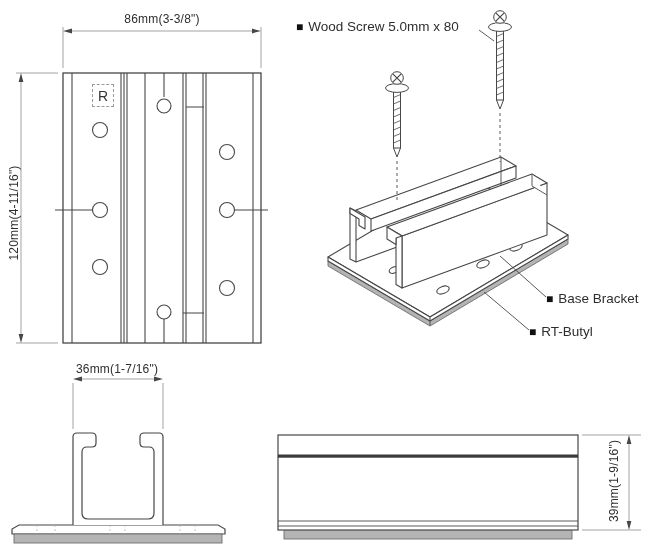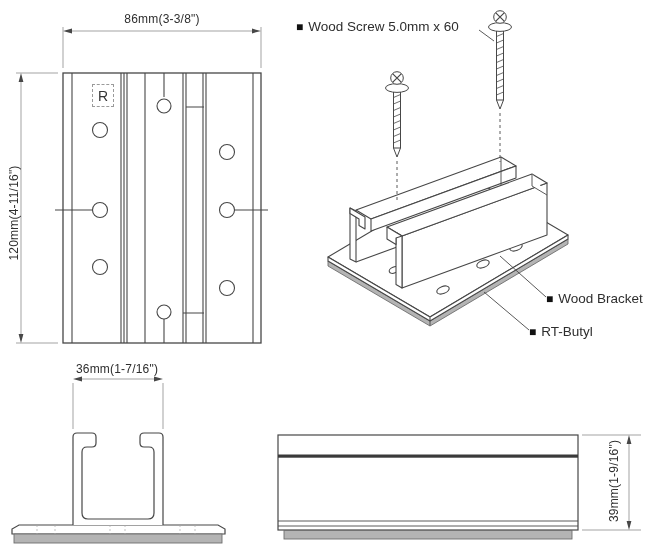--- a/index.html
+++ b/index.html
@@ -164,26 +164,26 @@
   <div class="r-box">
     <span>R</span>
   </div>
 
   <div class="lbl dimtext center-pivot" style="left:117px;top:369px;">36mm(1-7/16")</div>
 
   <div class="lbl dimtext rot" style="left:614px;top:481px;">39mm(1-9/16")</div>
 
   <div class="lbl part-label" style="left:296px;top:19px;">
     <span class="sq">■</span>
-    <span>Wood Screw 5.0mm x 60</span>
+    <span>Wood Screw 5.0mm x 80</span>
   </div>
 
   <div class="lbl part-label" style="left:546px;top:291px;">
     <span class="sq">■</span>
-    <span>Wood Bracket</span>
+    <span>Base Bracket</span>
   </div>
 
   <div class="lbl part-label" style="left:529px;top:324px;">
     <span class="sq">■</span>
     <span>RT-Butyl</span>
   </div>
 
 </div>
 
 </body></html>

